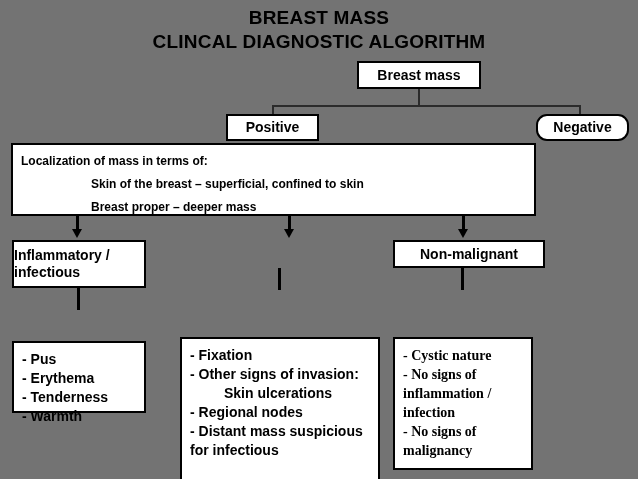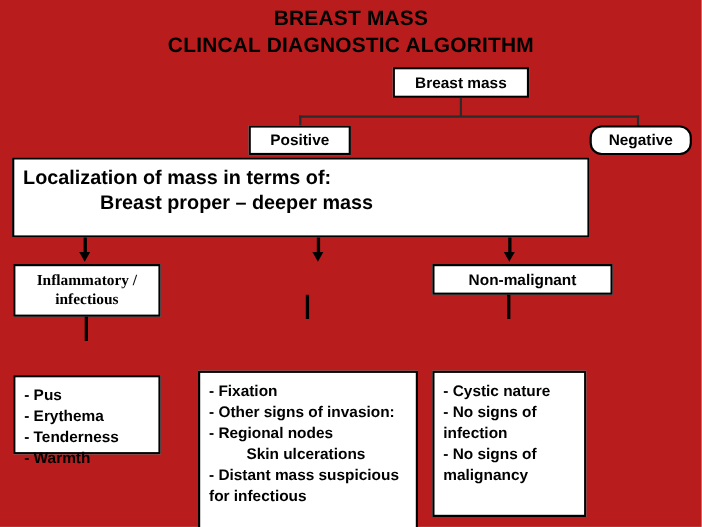--- a/index.html
+++ b/index.html
@@ -8,21 +8,21 @@
     background: #ffffff;
   }
   body {
     font-family: "Liberation Sans", sans-serif;
     color: #000000;
   }
   #canvas {
     position: relative;
     width: 638px;
     height: 479px;
-    background: #b91c1c;
+    background: #737373;
     overflow: hidden;
   }
 
   
   .title-block {
     position: absolute;
     left: 0;
     top: 6px;
     width: 638px;
     text-align: center;
@@ -50,42 +50,41 @@
     align-items: center;
     justify-content: center;
     text-align: center;
   }
   .box.listbox {
     padding: 7px 7px 5px 8px;
     margin-top: 47px;
   }
   .box .stack {
     width: 100%;
-    text-align: center;
-    font-family: Liberation Serif, serif;
+    text-align: left;
   }
 
   
   .line {
     white-space: pre;
     font-size: 14px;
     font-weight: bold;
     line-height: 19px;
   }
   .line.indent {
     padding-left: 34px;
   }
   .line.spacer {
     height: 19px;
   }
 
   
   .loc-line {
     white-space: pre;
-    font-size: 18px;
+    font-size: 12px;
     font-weight: bold;
     line-height: 23px;
   }
   .loc-line.ind {
     padding-left: 70px;
   }
 
   
   .conn {
     position: absolute;
@@ -125,67 +124,69 @@
   <div class="box centered" style="left:226px; top:114px; width:93px; height:27px;">
     <span>Positive</span>
   </div>
 
   <div class="box centered" style="left:536px; top:114px; width:93px; height:27px;border-radius:11px;">
     <span>Negative</span>
   </div>
 
   <div class="box" style="left:11px; top:143px; width:525px; height:73px; padding:5px 8px 0 8px;">
     <div class="loc-line">Localization of mass in terms of:</div>
+    <div class="loc-line ind">Skin of the breast – superficial, confined to skin</div>
     <div class="loc-line ind">Breast proper – deeper mass</div>
   </div>
 
   <div class="conn" style="left:76px; top:216px; width:3px; height:15px;"></div>
   <div class="arrow-head" style="left:72px; top:229px;"></div>
 
   <div class="conn" style="left:288px; top:216px; width:3px; height:15px;"></div>
   <div class="arrow-head" style="left:284px; top:229px;"></div>
 
   <div class="conn" style="left:462px; top:216px; width:3px; height:15px;"></div>
   <div class="arrow-head" style="left:458px; top:229px;"></div>
 
   <div class="box centered" style="left:12px; top:240px; width:134px; height:48px;">
     <div class="stack">
       <div>Inflammatory /</div>
       <div>infectious</div>
     </div>
   </div>
 
 
-  <div class="box centered" style="left:393px; top:240px; width:164px; height:28px;">
+  <div class="box centered" style="left:393px; top:240px; width:152px; height:28px;">
     <span>Non-malignant</span>
   </div>
 
   <div class="conn" style="left:77px; top:288px; width:3px; height:22px;"></div>
   <div class="conn" style="left:278px; top:268px; width:3px; height:22px;"></div>
   <div class="conn" style="left:461px; top:268px; width:3px; height:22px;"></div>
 
   <div class="box listbox" style="left:12px; top:294px; width:134px; height:72px;">
     <div class="line">- Pus</div>
     <div class="line">- Erythema</div>
     <div class="line">- Tenderness</div>
     <div class="line">- Warmth</div>
   </div>
 
   <div class="box listbox" style="left:180px; top:290px; width:200px; height:173px;">
     <div class="line">- Fixation</div>
     <div class="line">- Other signs of invasion:</div>
+    <div class="line indent">Skin ulcerations</div>
     <div class="line">- Regional nodes</div>
-    <div class="line indent">Skin ulcerations</div>
     <div class="line">- Distant mass suspicious</div>
     <div class="line">for infectious</div>
     <div class="line spacer"></div>
     <div class="line">- Hard consistency</div>
   </div>
 
-  <div class="box listbox" style="left:393px; top:290px; width:140px; height:133px;">
+  <div class="box listbox" style="left:393px; top:290px; width:140px; height:133px;font-family:Liberation Serif, serif;">
     <div class="line">- Cystic nature</div>
     <div class="line">- No signs of</div>
+    <div class="line">inflammation /</div>
     <div class="line">infection</div>
     <div class="line">- No signs of</div>
     <div class="line">malignancy</div>
   </div>
 
 </div>
 
 </body></html>

